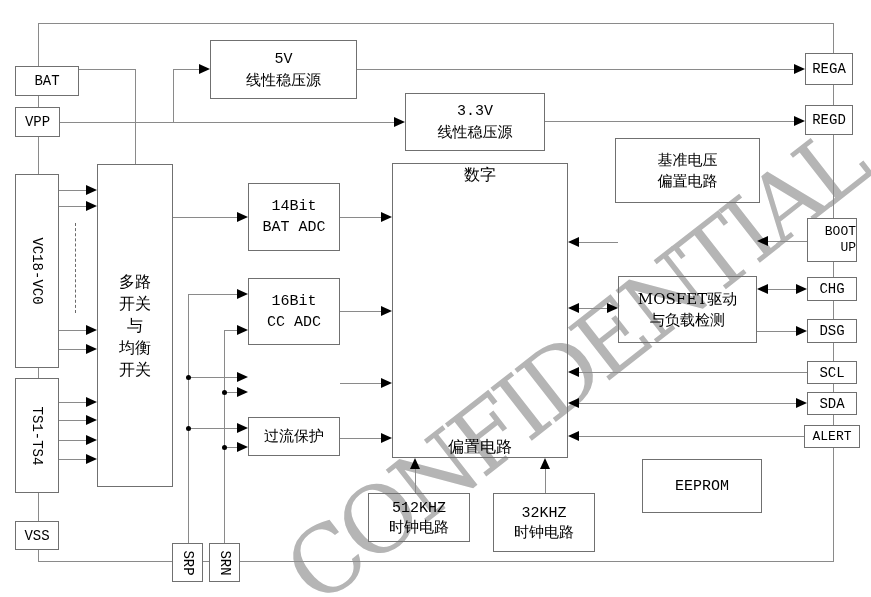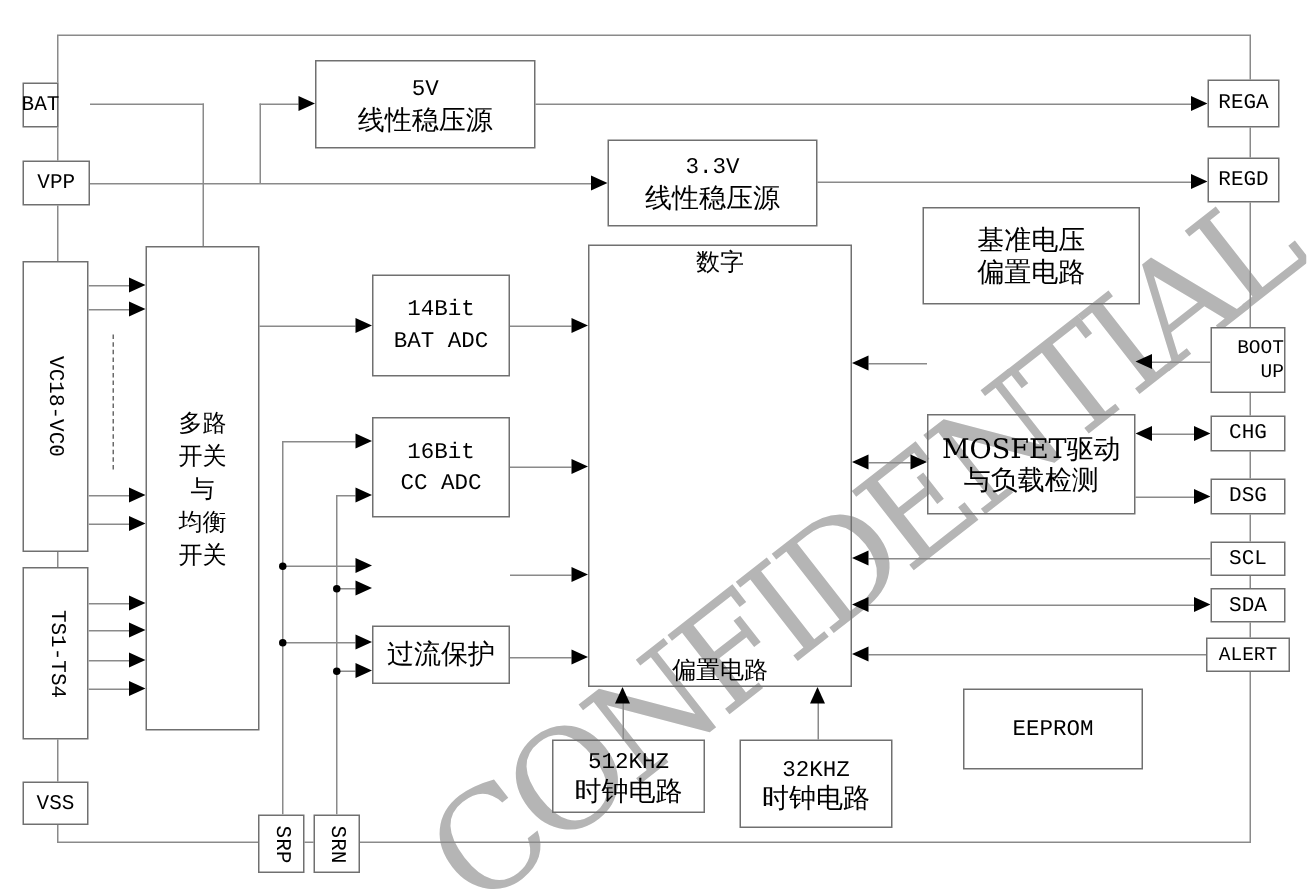--- a/index.html
+++ b/index.html
@@ -14,21 +14,21 @@
   .dash{position:absolute;z-index:3;width:0;border-left:1px dashed #6a6a6a;}
   .ar{position:absolute;z-index:4;width:0;height:0;}
   .ar-r{border-left:11px solid #000;border-top:5px solid transparent;border-bottom:5px solid transparent;}
   .ar-l{border-right:11px solid #000;border-top:5px solid transparent;border-bottom:5px solid transparent;}
   .ar-u{border-bottom:11px solid #000;border-left:5px solid transparent;border-right:5px solid transparent;}
   .dot{position:absolute;z-index:4;width:5px;height:5px;border-radius:50%;background:#000;}
   .box{position:absolute;z-index:5;border:1px solid #707070;display:flex;flex-direction:column;
        align-items:center;justify-content:center;text-align:center;box-sizing:border-box;}
   .pin{background:#fff;font-size:14px;}
   .blk{background:transparent;font-size:15px;}
-  .cn{font-family:"DejaVu Serif","Liberation Serif",serif;font-size:18px;line-height:21px;}
+  .cn{font-family:"DejaVu Serif","Liberation Serif",serif;font-size:15px;line-height:21px;}
   .lat{font-family:"Liberation Mono","DejaVu Sans Mono",monospace;font-size:15px;line-height:21px;}
   .vtext{display:inline-block;transform:rotate(90deg);white-space:nowrap;}
   .mux-line{font-family:"DejaVu Serif","Liberation Serif",serif;font-size:16px;line-height:22px;}
 </style>
 </head>
 <body>
 
 <div id="stage">
 
   <div class="wm" style="left:575px;top:367px;font-size:92px;letter-spacing:-6px;color:#b5b5b5;">CONFIDENTIAL</div>
@@ -116,21 +116,21 @@
   <div class="ar ar-l" style="left:757px;top:236px;"></div>
   <div class="ar ar-l" style="left:568px;top:303px;"></div>
   <div class="ar ar-l" style="left:757px;top:284px;"></div>
   <div class="ar ar-l" style="left:568px;top:367px;"></div>
   <div class="ar ar-l" style="left:568px;top:398px;"></div>
   <div class="ar ar-l" style="left:568px;top:431px;"></div>
 
   <div class="ar ar-u" style="left:410px;top:458px;"></div>
   <div class="ar ar-u" style="left:540px;top:458px;"></div>
 
-  <div class="box pin" style="left:15px;top:55px;width:24px;height:30px;">
+  <div class="box pin" style="left:15px;top:66px;width:64px;height:30px;">
     <span>BAT</span>
     </div>
   <div class="box pin" style="left:15px;top:107px;width:45px;height:30px;">
     <span>VPP</span>
     </div>
   <div class="box pin" style="left:15px;top:174px;width:44px;height:194px;">
     <span class="vtext">VC18-VC0</span>
     </div>
   <div class="box pin" style="left:15px;top:378px;width:44px;height:115px;">
     <span class="vtext">TS1-TS4</span>

